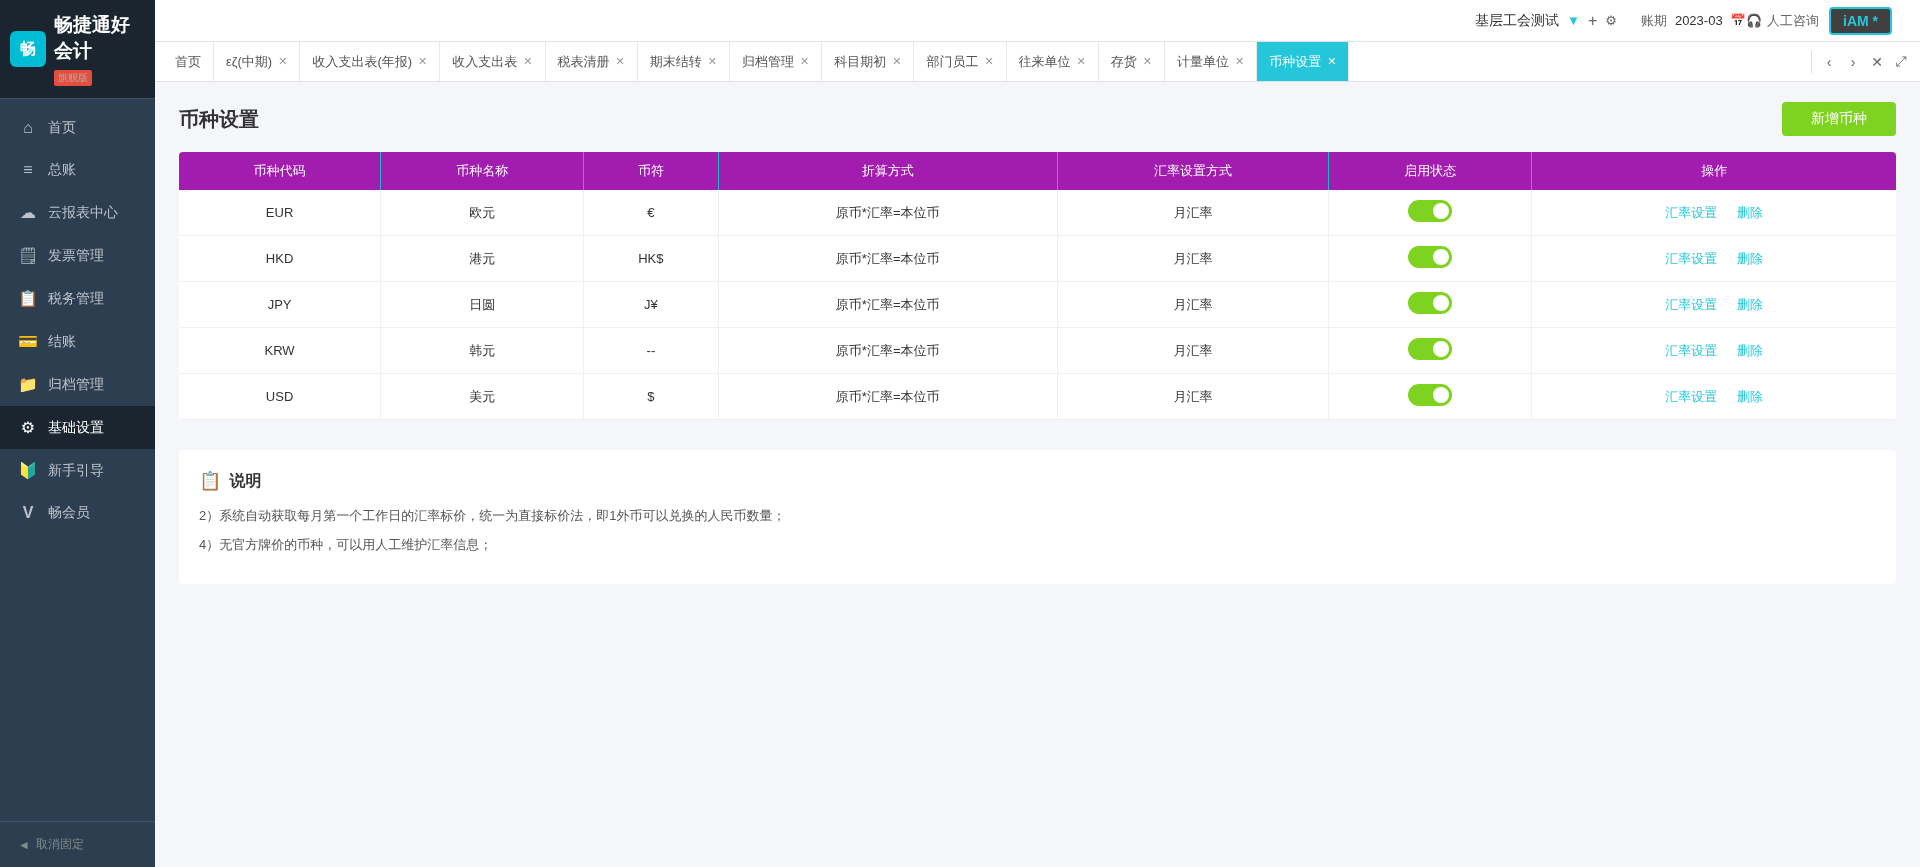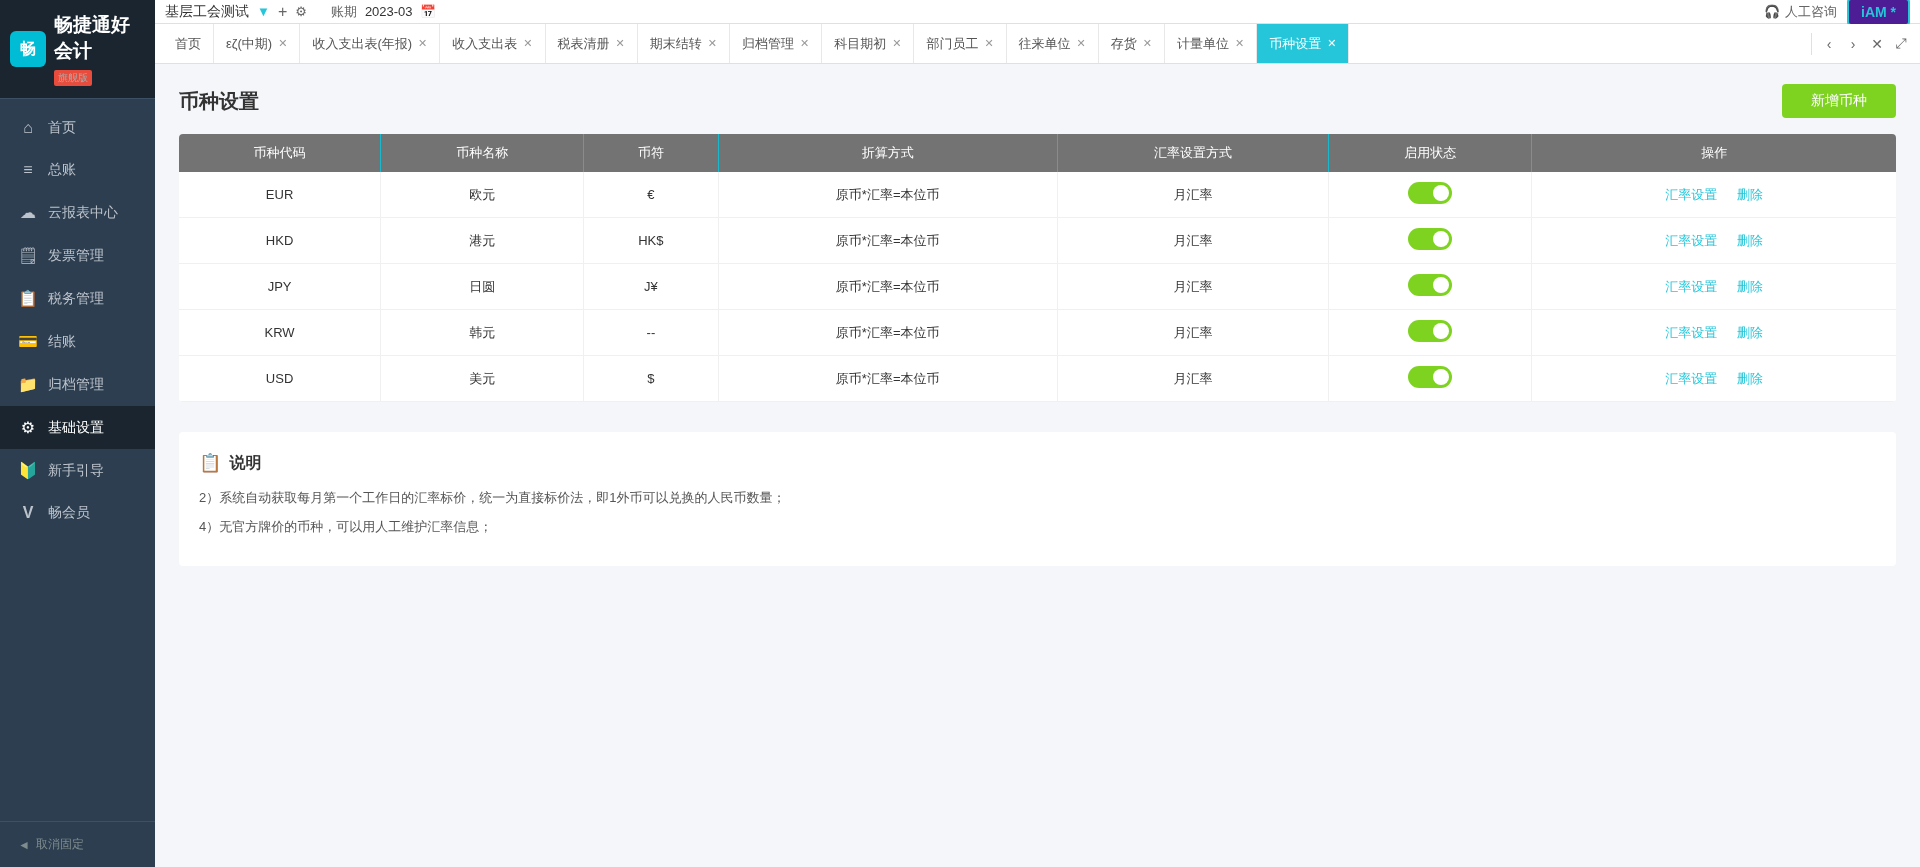--- a/index.html
+++ b/index.html
@@ -30,28 +30,28 @@
       padding: 14px 18px; color: #7f8c8d; font-size: 12px;
       border-top: 1px solid #3d5166; cursor: pointer; display: flex; align-items: center;
     }
     .sidebar-footer .arrow { margin-right: 6px; }
 
     
     .main { margin-left: 155px; display: flex; flex-direction: column; height: 867px; }
 
     
     .topbar {
-      height: 24px; background: #fff; display: flex; align-items: center;
-      padding: 0 10px; border-bottom: 1px solid #e0e0e0; justify-content: space-between;
+      height: 42px; background: #fff; display: flex; align-items: center;
+      padding: 0 28px; border-bottom: 1px solid #e0e0e0; justify-content: flex-end;
     }
     .topbar-left { display: flex; align-items: center; gap: 8px; }
     .topbar-right { display: flex; align-items: center; gap: 10px; }
     .btn-service { display: flex; align-items: center; gap: 4px; color: #666; font-size: 13px; cursor: pointer; }
     .btn-account {
-      background: #4c1d95; border: 2px solid #26c6da; color: #26c6da;
+      background: #404040; border: 2px solid #26c6da; color: #26c6da;
       padding: 4px 12px; border-radius: 4px; font-size: 14px; cursor: pointer; font-weight: bold;
     }
 
     
     .tabbar {
       height: 40px; background: #fff; display: flex; align-items: center;
       border-bottom: 1px solid #e0e0e0; padding: 0 8px; overflow: hidden;
       flex-shrink: 0;
     }
     .tab {
@@ -72,21 +72,21 @@
     .page-header { display: flex; align-items: center; justify-content: space-between; margin-bottom: 16px; }
     .page-title { font-size: 20px; color: #333; font-weight: bold; }
     .btn-new {
       background: #7ed321; color: #fff; border: none; padding: 8px 29px;
       border-radius: 4px; font-size: 14px; cursor: pointer; font-weight: 500;
     }
 
     
     .data-table { width: 100%; border-collapse: collapse; background: #fff; border-radius: 4px; overflow: hidden; }
     .data-table th {
-      background: #737373; color: #fff; padding: 10px 12px; text-align: center;
+      background: #a21caf; color: #fff; padding: 10px 12px; text-align: center;
       font-size: 13px; font-weight: normal; border-right: 1px solid #1ab8cc;
     }
     .data-table th:last-child { border-right: none; }
     .data-table td {
       padding: 10px 12px; text-align: center; font-size: 13px; color: #333;
       border-bottom: 1px solid #f0f0f0; border-right: 1px solid #f0f0f0;
     }
     .data-table td:last-child { border-right: none; }
     .action-link { color: #26c6da; cursor: pointer; text-decoration: none; margin: 0 8px; }
 

